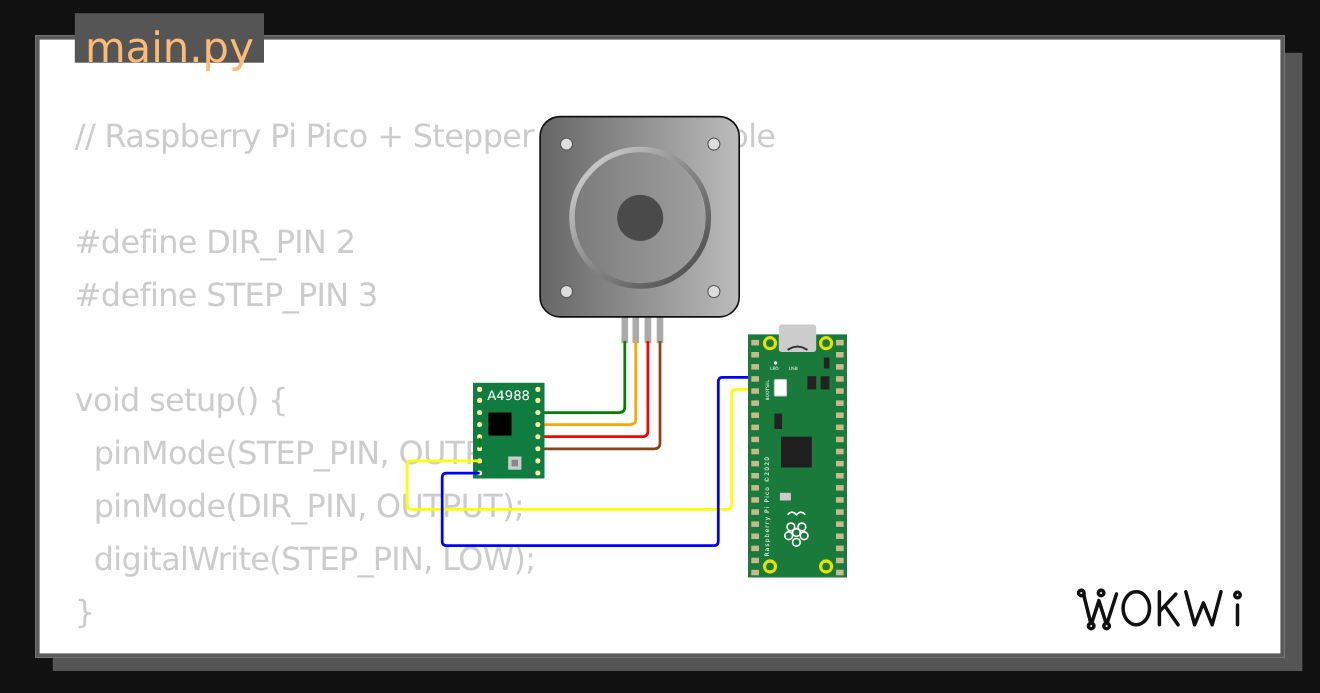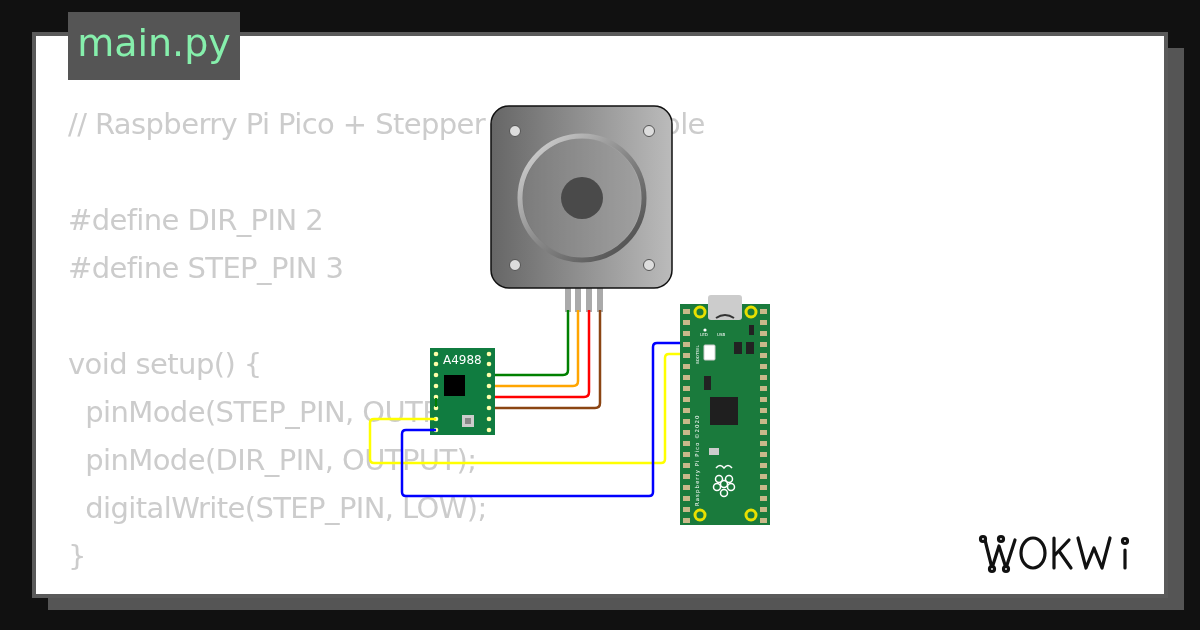--- a/index.html
+++ b/index.html
@@ -1,19 +1,19 @@
 <!DOCTYPE html>
 <html><head>
 <meta charset="utf-8">
 <style>
   html, body { margin:0; padding:0; }
   body { width:1200px; height:630px; background:#111111; position:relative; overflow:hidden; font-family:"DejaVu Sans", sans-serif; }
   .shadow { position:absolute; left:48px; top:48px; width:1136px; height:562px; background:#555555; }
   .card { position:absolute; left:32px; top:32px; width:1128px; height:558px; background:#ffffff; border:4px solid #5a5a5a; box-sizing:content-box; }
-  .tab { position:absolute; left:68px; top:12px; width:172px; height:68px; background:#555555; color:#86efac; font-size:38px; line-height:63px; text-align:center; z-index:5; }
+  .tab { position:absolute; left:68px; top:12px; width:172px; height:45px; background:#555555; color:#fdba74; font-size:38px; line-height:63px; text-align:center; z-index:5; }
   .code { position:absolute; left:68px; top:100px; margin:0; font-size:29px; line-height:48px; color:#cccccc; white-space:pre; font-family:"DejaVu Sans", sans-serif; letter-spacing:-0.6px; z-index:2; }
   .code .ln { display:block; height:48px; }
   svg.diagram { position:absolute; left:0; top:0; z-index:3; }
   .logo { position:absolute; left:975px; top:528px; width:175px; height:48px; z-index:4; }
 </style>
 </head>
 <body>
 
 <div class="shadow"></div>
 <div class="card"></div>

